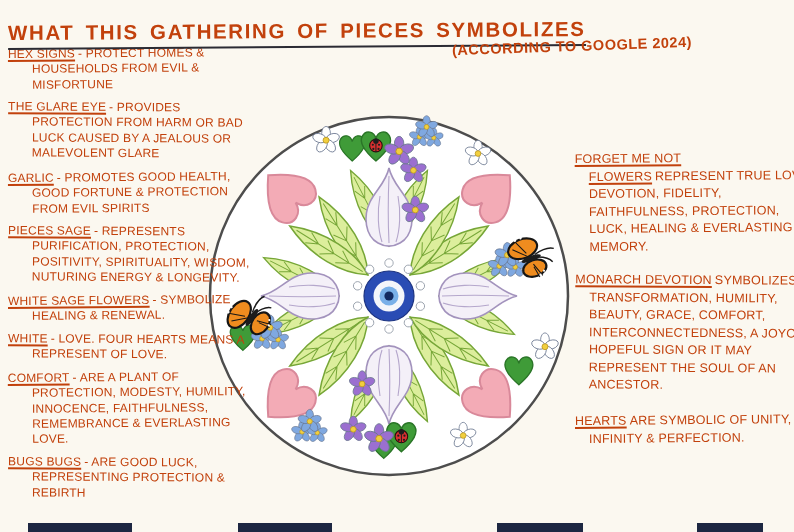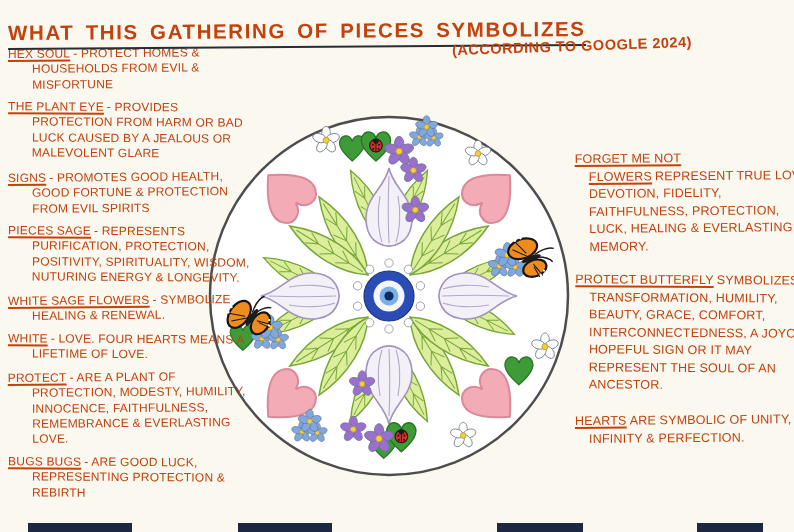--- a/index.html
+++ b/index.html
@@ -42,33 +42,33 @@
 </style>
 </head>
 <body>
 
 <div class="page">
 
   <h1 class="title">WHAT THIS GATHERING OF PIECES SYMBOLIZES</h1>
   <div class="subtitle">(ACCORDING TO GOOGLE 2024)</div>
 
   <div class="col-left">
-    <p class="entry"><span class="term">HEX SOUL</span><span>- PROTECT HOMES &amp; HOUSEHOLDS FROM EVIL &amp; MISFORTUNE</span></p>
-    <p class="entry"><span class="term">THE PLANT EYE</span><span>- PROVIDES PROTECTION FROM HARM OR BAD LUCK CAUSED BY A JEALOUS OR MALEVOLENT GLARE</span></p>
-    <p class="entry"><span class="term">SIGNS</span><span>- PROMOTES GOOD HEALTH, GOOD FORTUNE &amp; PROTECTION FROM EVIL SPIRITS</span></p>
+    <p class="entry"><span class="term">HEX SIGNS</span><span>- PROTECT HOMES &amp; HOUSEHOLDS FROM EVIL &amp; MISFORTUNE</span></p>
+    <p class="entry"><span class="term">THE GLARE EYE</span><span>- PROVIDES PROTECTION FROM HARM OR BAD LUCK CAUSED BY A JEALOUS OR MALEVOLENT GLARE</span></p>
+    <p class="entry"><span class="term">GARLIC</span><span>- PROMOTES GOOD HEALTH, GOOD FORTUNE &amp; PROTECTION FROM EVIL SPIRITS</span></p>
     <p class="entry"><span class="term">PIECES SAGE</span><span>- REPRESENTS PURIFICATION, PROTECTION, POSITIVITY, SPIRITUALITY, WISDOM, NUTURING ENERGY &amp; LONGEVITY.</span></p>
     <p class="entry"><span class="term">WHITE SAGE FLOWERS</span><span>- SYMBOLIZE HEALING &amp; RENEWAL.</span></p>
-    <p class="entry"><span class="term">WHITE</span><span>- LOVE. FOUR HEARTS MEANS A LIFETIME OF LOVE.</span></p>
-    <p class="entry"><span class="term">PROTECT</span><span>- ARE A PLANT OF PROTECTION, MODESTY, HUMILITY, INNOCENCE, FAITHFULNESS, REMEMBRANCE &amp; EVERLASTING LOVE.</span></p>
+    <p class="entry"><span class="term">WHITE</span><span>- LOVE. FOUR HEARTS MEANS A REPRESENT OF LOVE.</span></p>
+    <p class="entry"><span class="term">COMFORT</span><span>- ARE A PLANT OF PROTECTION, MODESTY, HUMILITY, INNOCENCE, FAITHFULNESS, REMEMBRANCE &amp; EVERLASTING LOVE.</span></p>
     <p class="entry"><span class="term">BUGS BUGS</span><span>- ARE GOOD LUCK, REPRESENTING PROTECTION &amp; REBIRTH</span></p>
   </div>
 
   <div class="col-right">
     <p class="entry"><span class="term">FORGET ME NOT FLOWERS</span><span>REPRESENT TRUE LOVE, DEVOTION, FIDELITY, FAITHFULNESS, PROTECTION, LUCK, HEALING &amp; EVERLASTING MEMORY.</span></p>
-    <p class="entry"><span class="term">PROTECT BUTTERFLY</span><span>SYMBOLIZES TRANSFORMATION, HUMILITY, BEAUTY, GRACE, COMFORT, INTERCONNECTEDNESS, A JOYOUS HOPEFUL SIGN OR IT MAY REPRESENT THE SOUL OF AN ANCESTOR.</span></p>
+    <p class="entry"><span class="term">MONARCH DEVOTION</span><span>SYMBOLIZES TRANSFORMATION, HUMILITY, BEAUTY, GRACE, COMFORT, INTERCONNECTEDNESS, A JOYOUS HOPEFUL SIGN OR IT MAY REPRESENT THE SOUL OF AN ANCESTOR.</span></p>
     <p class="entry"><span class="term">HEARTS</span><span>ARE SYMBOLIC OF UNITY, INFINITY &amp; PERFECTION.</span></p>
   </div>
 
   <svg class="mandala" width="374" height="374" viewBox="0 0 374 374" aria-hidden="true">
     <defs>
       <g id="leaf">
         <path d="M0,0 C 13,-22 15,-58 0,-92 C -15,-58 -13,-22 0,0 Z" fill="#dcee9c" stroke="#76a637" stroke-width="1.5"></path>
         <path d="M0,-6 L0,-84 M0,-22 L7,-34 M0,-22 L-7,-34 M0,-40 L8,-52 M0,-40 L-8,-52 M0,-58 L6,-70 M0,-58 L-6,-70" stroke="#76a637" stroke-width="1" fill="none"></path>
       </g>
       <g id="garlic">

